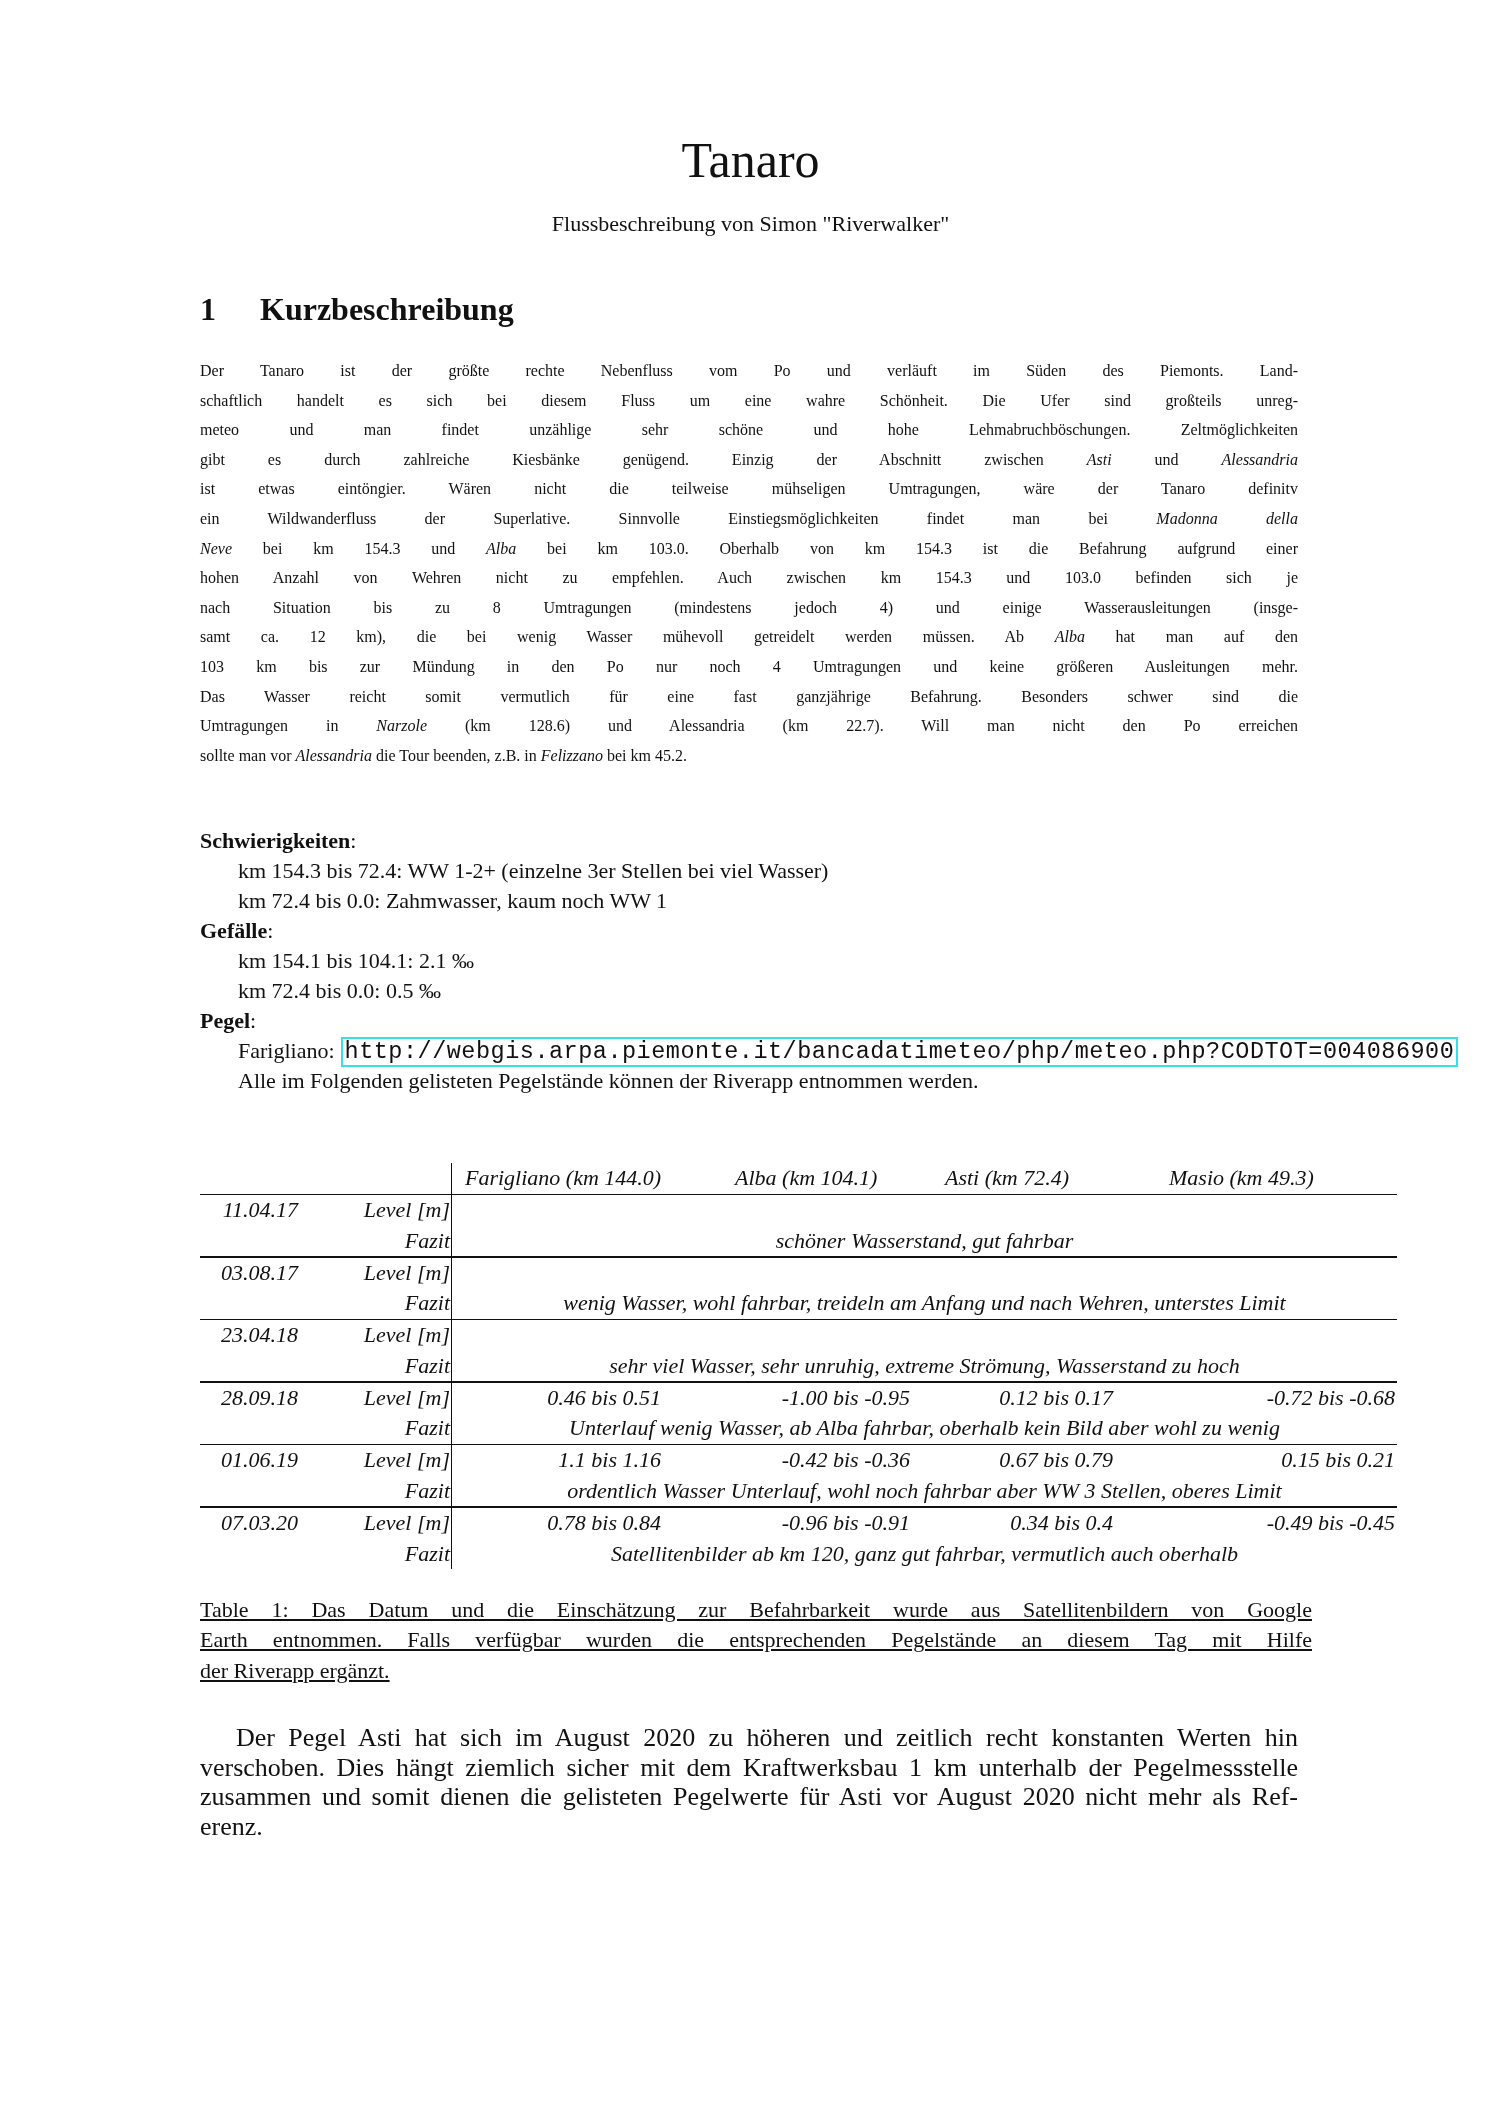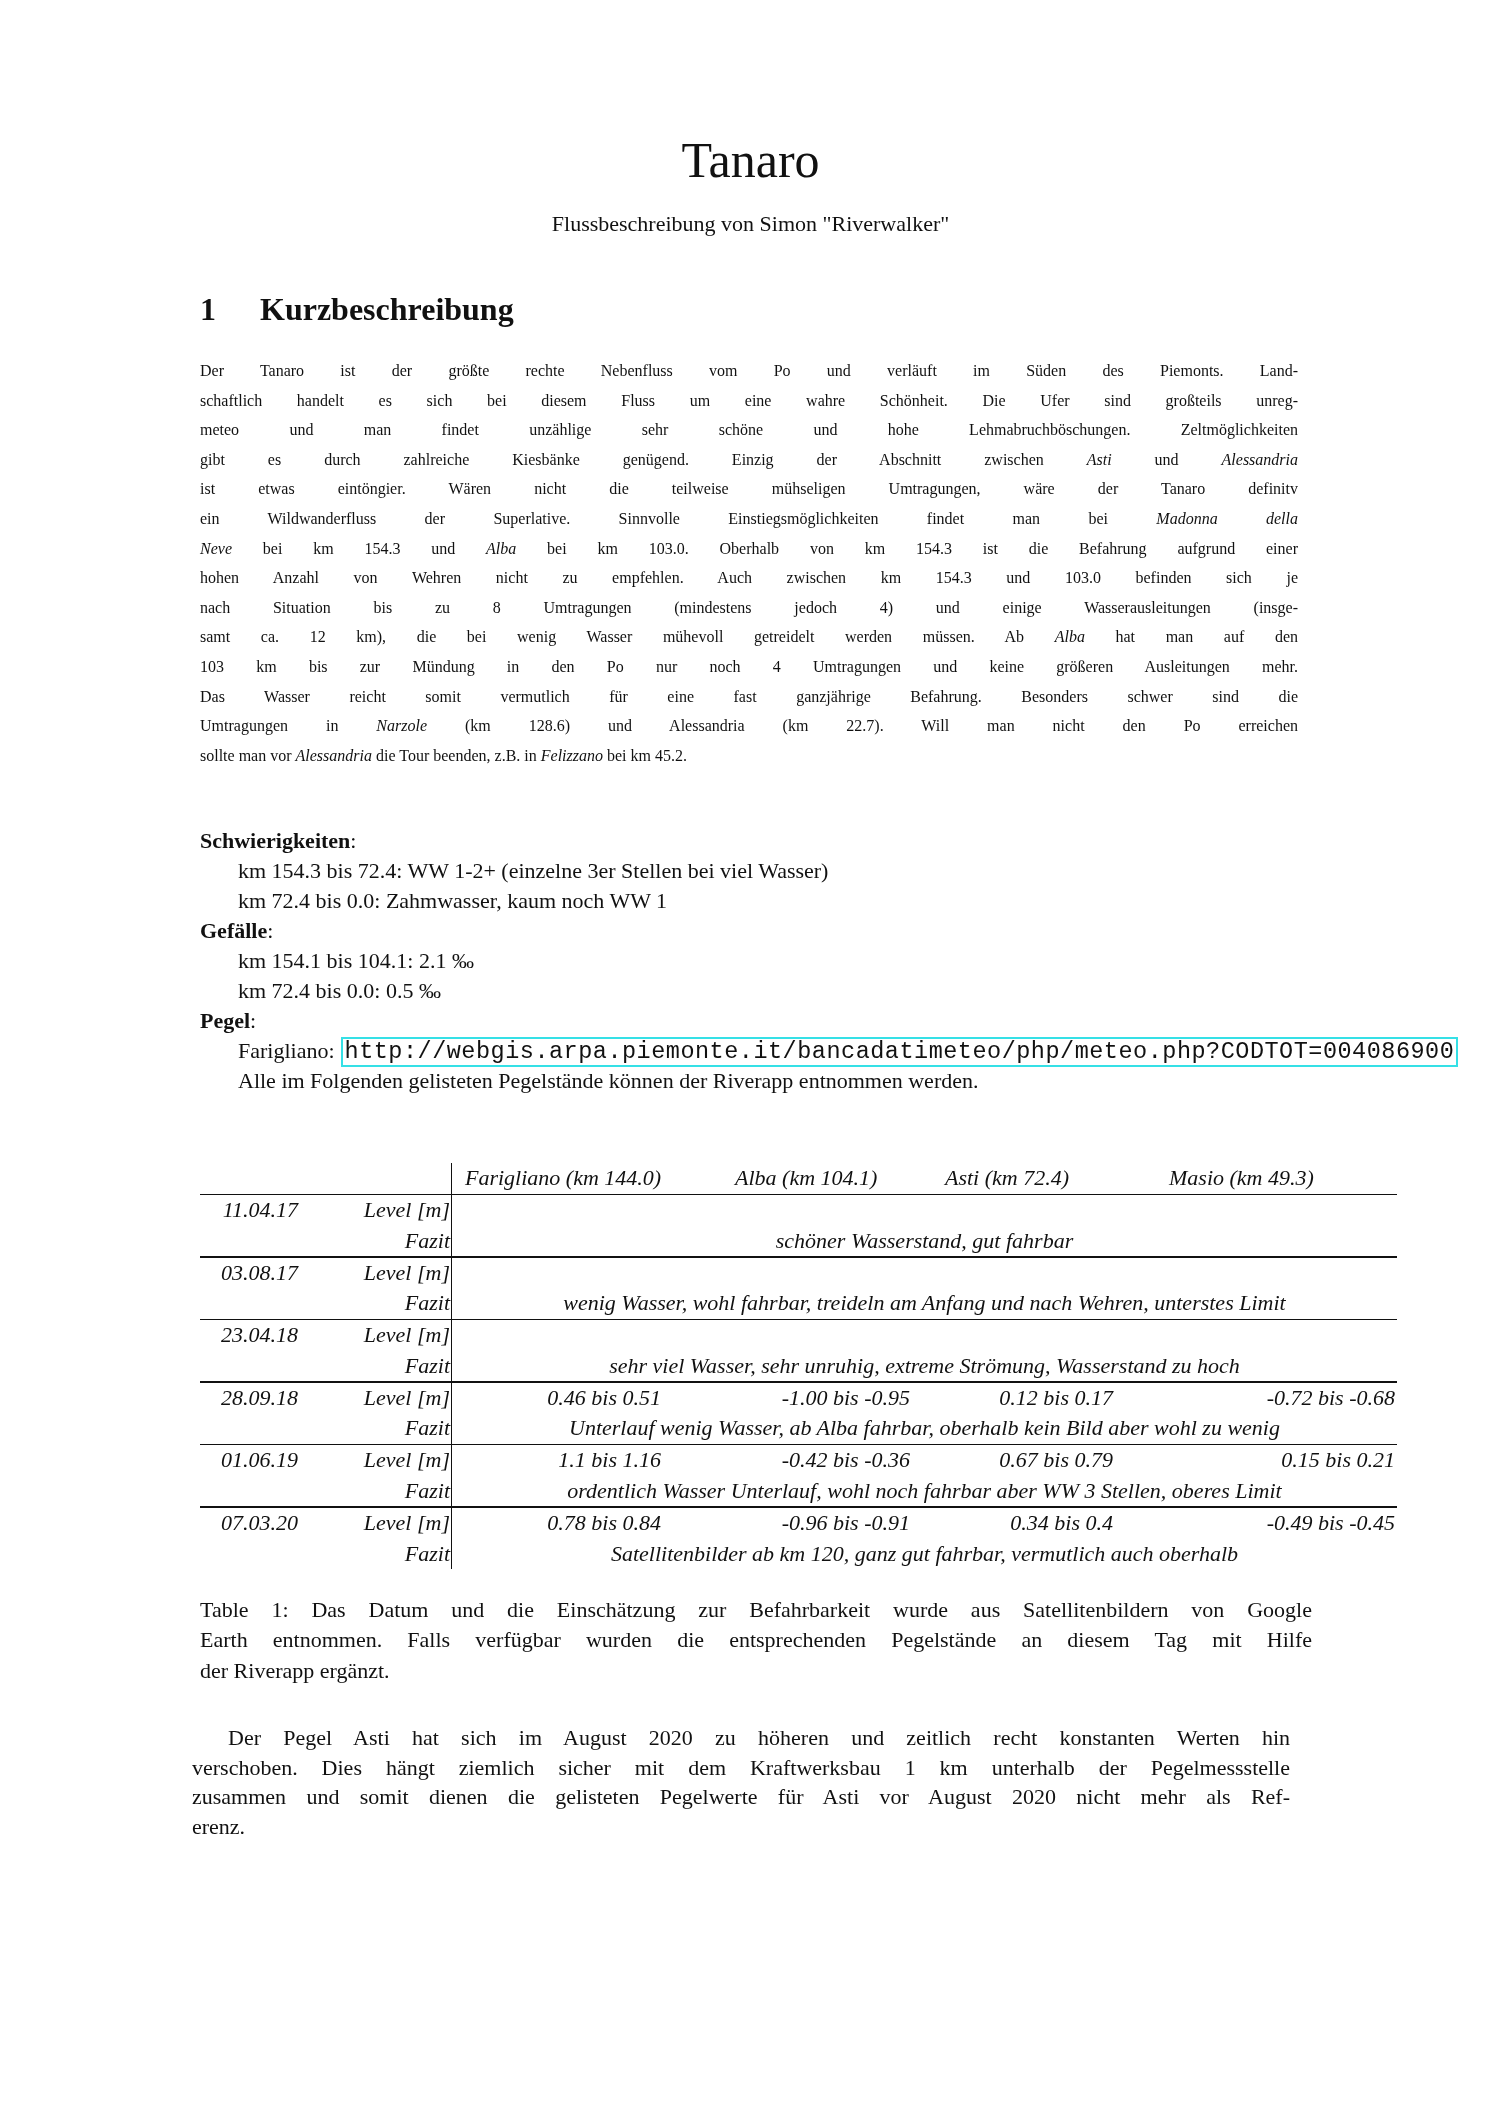--- a/index.html
+++ b/index.html
@@ -24,23 +24,23 @@
           color: #111; text-decoration: none; vertical-align: 0px; letter-spacing: 0.5px; }
   .tbl { left: 200px; top: 1163px; width: 1197px; font-size: 22px; font-style: italic; }
   .tbl .r { position: relative; height: 30.5px; line-height: 30.5px; white-space: nowrap; }
   .tbl .c { position: absolute; top: 0; }
   .tbl .date { left: 0; width: 98px; text-align: right; }
   .tbl .lab { left: 100px; width: 150px; text-align: right; }
   .tbl .span { left: 252px; width: 945px; text-align: center; }
   .tbl .vline { position: absolute; left: 251px; top: 0; bottom: 0; width: 1.3px; background: #111; }
   .tbl .hline { position: relative; height: 1.6px; background: #111; }
   .tbl .col { text-align: right; }
-  .caption { left: 200px; top: 1595px; width: 1112px; font-size: 22px; }
+  .caption { left: 200px; top: 1595px; width: 1112px; font-size: 22px; text-decoration: underline; }
   .caption .line { height: 30.4px; line-height: 30.4px; }
-  .para2 { left: 192px; top: 1723px; width: 1098px; font-size: 22px; }
+  .para2 { left: 200px; top: 1723px; width: 1098px; font-size: 26px; }
   .indent { display: inline-block; width: 36px; }
 </style>
 </head>
 <body>
 
 <div class="abs title">Tanaro</div>
 <div class="abs subtitle">Flussbeschreibung von Simon "Riverwalker"</div>
 
 <div class="abs section">
   <span class="num">1</span><span>Kurzbeschreibung</span>

